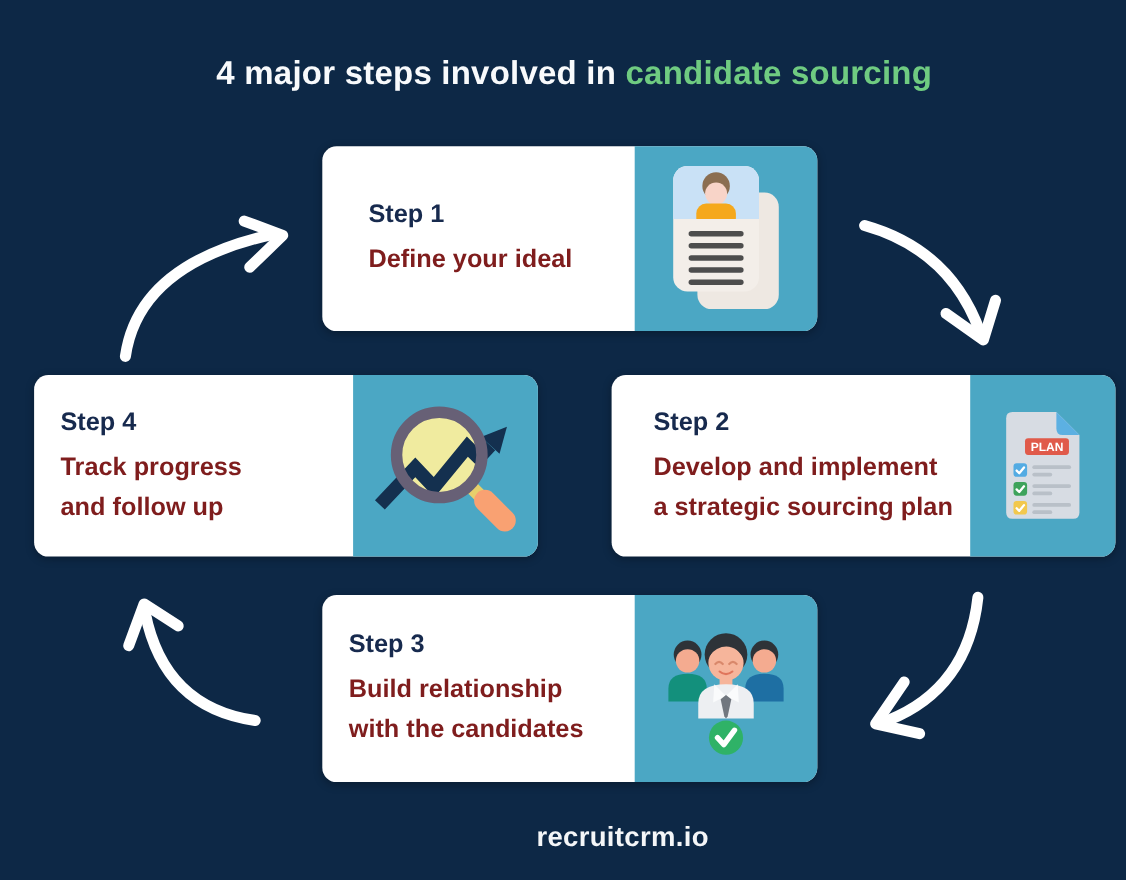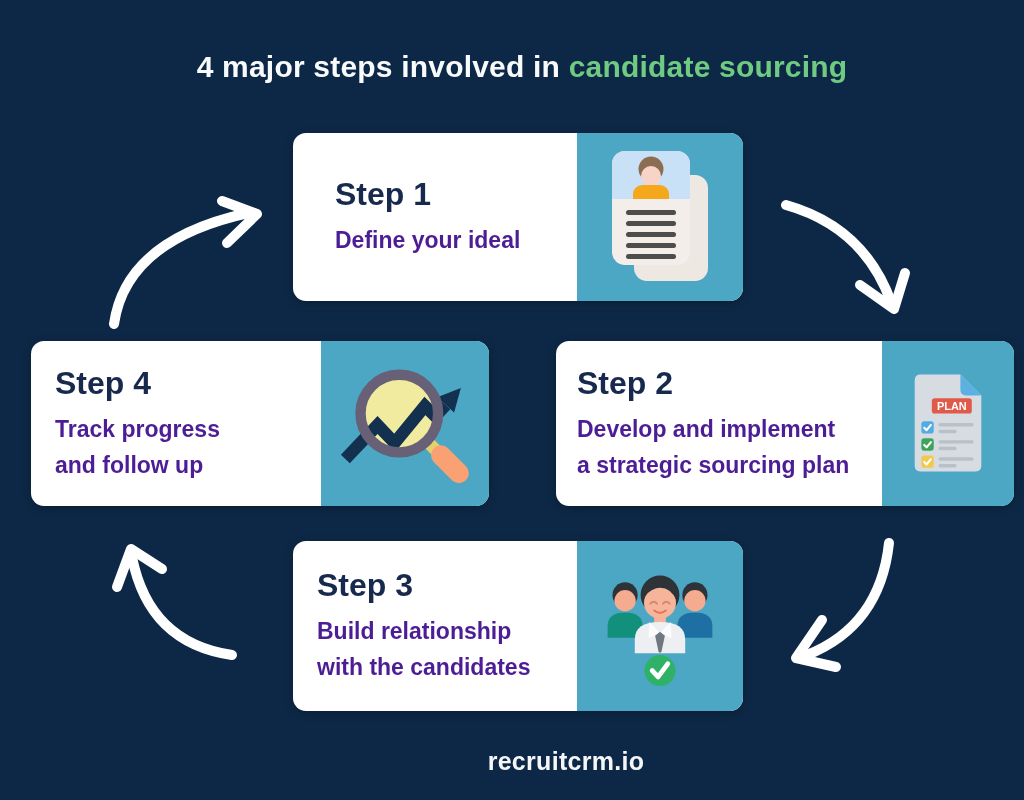--- a/index.html
+++ b/index.html
@@ -12,26 +12,26 @@
 
   .card{position:absolute;background:#ffffff;border-radius:13px;display:flex;
         box-shadow:0 2px 8px rgba(0,0,0,.28);}
   .c1{left:283px;top:133px;width:450px;height:168px;}
   .c2{left:546px;top:341px;width:458px;height:165px;}
   .c3{left:283px;top:541px;width:450px;height:170px;}
   .c4{left:21px;top:341px;width:458px;height:165px;}
 
   .card-text{flex:1;display:flex;flex-direction:column;justify-content:center;min-width:0;}
   .c1 .card-text{padding-left:42px;}
-  .c2 .card-text{padding-left:21px;}
+  .c2 .card-text{padding-left:38px;}
   .c3 .card-text{padding-left:24px;}
   .c4 .card-text{padding-left:24px;}
 
-  .step-label{font-size:32px;font-weight:bold;color:#172a4e;margin-bottom:9px;}
-  .step-desc{font-size:23px;font-weight:bold;color:#4c1d95;line-height:36px;white-space:nowrap;}
+  .step-label{font-size:23px;font-weight:bold;color:#172a4e;margin-bottom:9px;}
+  .step-desc{font-size:23px;font-weight:bold;color:#7f1d1d;line-height:36px;white-space:nowrap;}
 
   .icon-panel{background:#4ba7c4;border-radius:0 13px 13px 0;flex:none;
               display:flex;align-items:center;justify-content:center;}
   .c1 .icon-panel{width:166px;}
   .c2 .icon-panel{width:132px;}
   .c3 .icon-panel{width:166px;}
   .c4 .icon-panel{width:168px;}
 
   .arrows{position:absolute;left:0;top:0;width:1024px;height:800px;pointer-events:none;}
   .arrow{stroke:#ffffff;stroke-width:10;fill:none;stroke-linecap:round;stroke-linejoin:round;}

